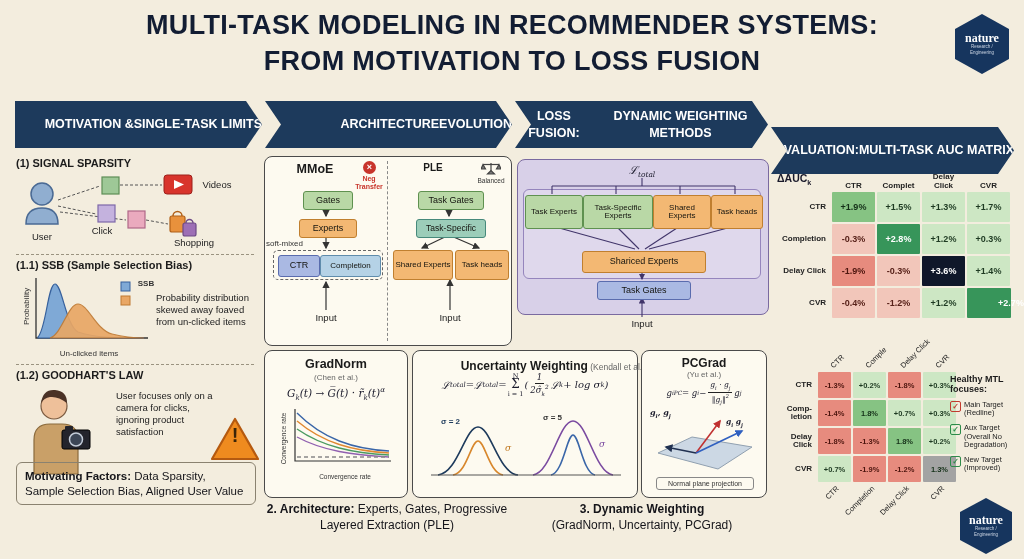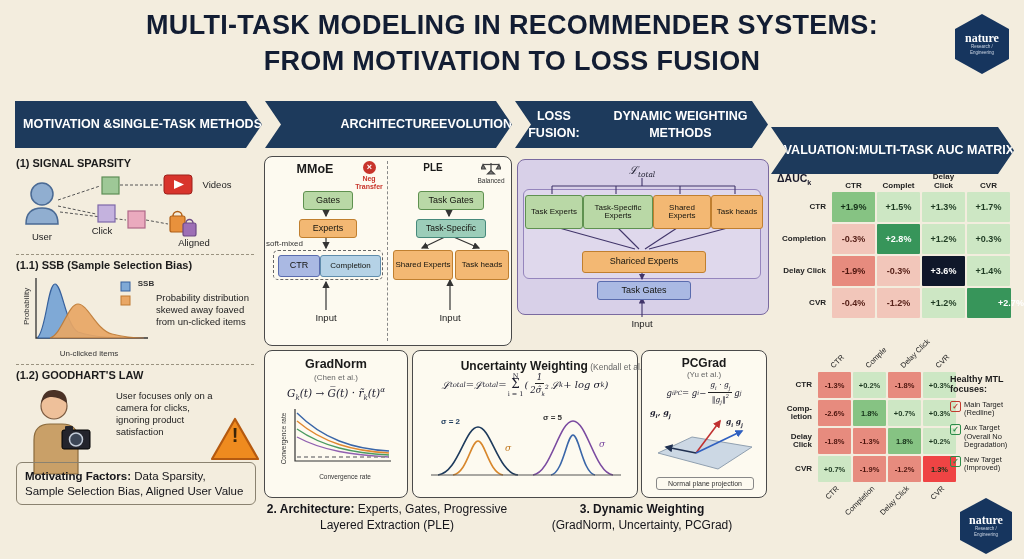--- a/index.html
+++ b/index.html
@@ -60,21 +60,21 @@
   <div class="title-line" style="top:10px;">MULTI-TASK MODELING IN RECOMMENDER SYSTEMS:</div>
   <div class="title-line" style="top:46px;">FROM MOTIVATION TO LOSS FUSION</div>
 
   <div class="hexbadge" style="left:955px;top:14px;width:54px;height:60px;">
     <div class="brand">nature</div>
     <div class="sub"><span>Research /</span><br><span>Engineering</span></div>
   </div>
 
   <div class="banner first" style="left:15px;width:247px;">
     <div>MOTIVATION &amp;</div>
-    <div>SINGLE-TASK METHODS</div>
+    <div>SINGLE-TASK LIMITS</div>
   </div>
   <div class="banner mid" style="left:265px;width:247px;">
     <div>ARCHITECTURE</div>
     <div>EVOLUTION</div>
   </div>
   <div class="banner mid" style="left:515px;width:253px;">
     <div>LOSS FUSION:</div>
     <div>DYNAMIC WEIGHTING METHODS</div>
   </div>
   <div class="banner mid" style="left:771px;width:243px;margin-top:26px;">
@@ -108,21 +108,21 @@
       <g>
         <path d="M159,44 a4.5,4.5 0 0 1 9,0" fill="none" stroke="#b06018" stroke-width="1.5"></path>
         <rect x="156" y="44" width="15" height="16" rx="2" fill="#e8913c" stroke="#b06018" stroke-width="1.2"></rect>
         <path d="M172,51 a3.5,3.5 0 0 1 7,0" fill="none" stroke="#6d4a86" stroke-width="1.3"></path>
         <rect x="169" y="51" width="13" height="13" rx="2" fill="#9d6fb5" stroke="#6d4a86" stroke-width="1.2"></rect>
       </g>
     </svg>
     <div class="small-label" style="left:8px;top:232px;width:40px;">User</div>
     <div class="small-label" style="left:70px;top:226px;width:36px;">Click</div>
     <div class="small-label" style="left:178px;top:180px;width:50px;">Videos</div>
-    <div class="small-label" style="left:152px;top:238px;width:56px;">Aligned</div>
+    <div class="small-label" style="left:152px;top:238px;width:56px;">Shopping</div>
 
     <div class="dashed-sep" style="left:2px;top:254px;width:238px;"></div>
 
     <div class="sec-title" style="left:2px;top:259px;">(1.1) SSB (Sample Selection Bias)</div>
 
     <svg class="abs" style="left:6px;top:274px;" width="134" height="76" viewBox="0 0 134 76">
       <path d="M16,4 L16,64 L128,64" fill="none" stroke="#333" stroke-width="1.3"></path>
       <path d="M18,63 C26,55 28,10 35,10 C42,10 46,52 58,58 C74,64 100,64 124,64 L18,64 Z" fill="#7fa9d6" stroke="#36609c" stroke-width="1.2"></path>
       <path d="M30,64 C42,60 48,30 58,30 C68,30 76,56 92,60 C104,63 114,64 124,64 Z" fill="#e9a765" stroke="#bf7a33" stroke-width="1.2" opacity="0.92"></path>
       <rect x="101" y="8" width="9" height="9" fill="#7fa9d6" stroke="#36609c"></rect>
@@ -402,35 +402,35 @@
       </div>
     </div>
   <div id="matrix2" class="mgrid" style="left:776px;top:372px;grid-template-columns:40px repeat(4,33px);">
       <div class="m-rowh">CTR</div>
       <div class="m-cell m2cell" style="background: rgb(231, 139, 126); color: rgb(77, 21, 14);">-1.3%</div>
       <div class="m-cell m2cell" style="background: rgb(205, 231, 196); color: rgb(30, 58, 34);">+0.2%</div>
       <div class="m-cell m2cell" style="background: rgb(231, 139, 126); color: rgb(77, 21, 14);">-1.8%</div>
       <div class="m-cell m2cell" style="background: rgb(205, 231, 196); color: rgb(30, 58, 34);">+0.3%</div>
       <div class="m-rowh">Comp-
 letion</div>
-      <div class="m-cell m2cell" style="background: rgb(231, 139, 126); color: rgb(77, 21, 14);">-2.6%</div>
+      <div class="m-cell m2cell" style="background: rgb(231, 139, 126); color: rgb(77, 21, 14);">-1.4%</div>
       <div class="m-cell m2cell" style="background: rgb(134, 195, 131); color: rgb(20, 48, 24);">1.8%</div>
       <div class="m-cell m2cell" style="background: rgb(205, 231, 196); color: rgb(30, 58, 34);">+0.7%</div>
       <div class="m-cell m2cell" style="background: rgb(205, 231, 196); color: rgb(30, 58, 34);">+0.3%</div>
       <div class="m-rowh">Delay
 Click</div>
       <div class="m-cell m2cell" style="background: rgb(231, 139, 126); color: rgb(77, 21, 14);">-1.8%</div>
       <div class="m-cell m2cell" style="background: rgb(231, 139, 126); color: rgb(77, 21, 14);">-1.3%</div>
       <div class="m-cell m2cell" style="background: rgb(134, 195, 131); color: rgb(20, 48, 24);">1.8%</div>
       <div class="m-cell m2cell" style="background: rgb(205, 231, 196); color: rgb(30, 58, 34);">+0.2%</div>
       <div class="m-rowh">CVR</div>
       <div class="m-cell m2cell" style="background: rgb(205, 231, 196); color: rgb(30, 58, 34);">+0.7%</div>
       <div class="m-cell m2cell" style="background: rgb(231, 139, 126); color: rgb(77, 21, 14);">-1.9%</div>
       <div class="m-cell m2cell" style="background: rgb(231, 139, 126); color: rgb(77, 21, 14);">-1.2%</div>
-      <div class="m-cell m2cell" style="background: #ef4444; color: rgb(20, 48, 24);">1.3%</div>
+      <div class="m-cell m2cell" style="background: #a3a3a3; color: rgb(20, 48, 24);">1.3%</div>
     </div>
   <div id="m2-bottom" class="abs" style="left:776px;top:484px;width:182px;height:60px;">
       <div class="rot-anchor" style="left: 58.5px;">
         <span class="rot-bot">CTR</span>
       </div>
       <div class="rot-anchor" style="left: 93.5px;">
         <span class="rot-bot">Completion</span>
       </div>
       <div class="rot-anchor" style="left: 128.5px;">
         <span class="rot-bot">Delay Click</span>

